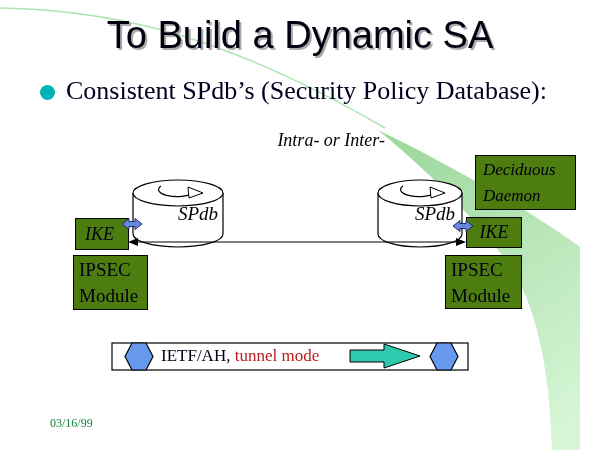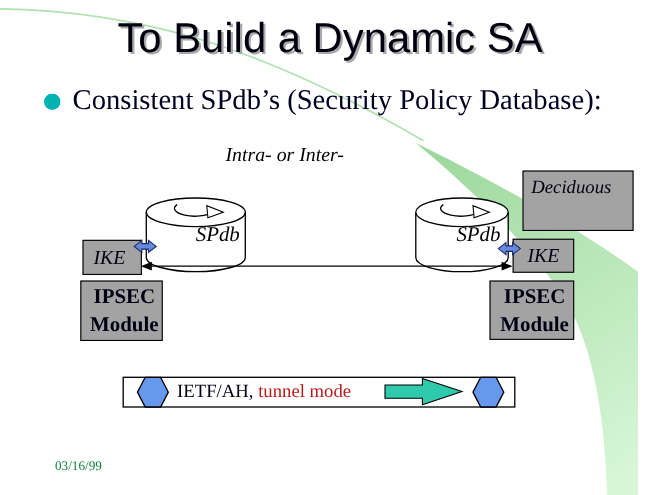--- a/index.html
+++ b/index.html
@@ -9,33 +9,33 @@
   .layer{position:absolute;left:0;top:0;pointer-events:none;}
 
   .title{position:absolute;left:0;top:13px;width:600px;text-align:center;
          font-family:"Liberation Sans",sans-serif;font-size:38px;line-height:44px;
          color:#000010;text-shadow:2px 2px 0 #a9a9a9;white-space:nowrap;}
 
   .bullet-row{position:absolute;left:40px;top:75px;display:flex;align-items:flex-start;}
   .bullet-dot{margin-top:10px;margin-right:11px;flex:0 0 auto;}
   .bullet-text{font-size:26px;line-height:31px;color:#000020;white-space:nowrap;}
 
-  .question{position:absolute;left:205px;top:129px;width:180px;text-align:left;
+  .question{position:absolute;left:205px;top:129px;width:180px;text-align:right;
             font-style:italic;font-size:18px;line-height:23px;color:#000;}
 
   .dblabel{position:absolute;font-style:italic;font-size:19px;color:#000;text-align:right;}
   .dblabel.left{left:143px;top:203px;width:75px;}
   .dblabel.right{left:385px;top:203px;width:70px;}
 
-  .box{position:absolute;background:#a3a3a3;border:1px solid #000;box-sizing:border-box;}
+  .box{position:absolute;background:#4d7c0f;border:1px solid #000;box-sizing:border-box;}
   .box.ike-left{left:75px;top:218px;width:54px;height:32px;
                 font-style:italic;font-size:18px;line-height:30px;padding-left:9px;}
   .box.ike-right{left:466px;top:217px;width:56px;height:31px;
                  font-style:italic;font-size:18px;line-height:29px;text-align:center;}
-  .box.module{font-weight:bold;font-size:19px;line-height:26px;padding:1px 0 0 5px;text-align:center;}
+  .box.module{font-weight:normal;font-size:19px;line-height:26px;padding:1px 0 0 5px;}
   .box.module-left{left:73px;top:255px;width:75px;height:55px;}
   .box.module-right{left:445px;top:255px;width:77px;height:54px;}
   .box.daemon{left:475px;top:155px;width:101px;height:55px;
               font-style:italic;font-size:17px;line-height:26px;padding:1px 0 0 7px;}
 
   .tunnel-label{position:absolute;left:161px;top:345px;font-size:17px;line-height:22px;white-space:nowrap;}
 
   .footer-date{position:absolute;left:50px;top:416px;font-size:12px;color:#15803d;}
   .footer-center{position:absolute;left:150px;top:416px;width:310px;text-align:center;
                  font-size:12px;color:#000;}
@@ -94,20 +94,21 @@
   <div class="dblabel right">SPdb</div>
 
   <div class="box ike-left">IKE</div>
   <div class="box module module-left">
     <div>IPSEC</div>
     <div>Module</div>
   </div>
 
   <div class="box daemon">
     <div>Deciduous</div>
+    <div>Daemon</div>
   </div>
   <div class="box ike-right">IKE</div>
   <div class="box module module-right">
     <div>IPSEC</div>
     <div>Module</div>
   </div>
 
   <div class="tunnel-label">
     <span>IETF/AH, </span><span style="color: #b91c1c;">tunnel mode</span>
   </div>

